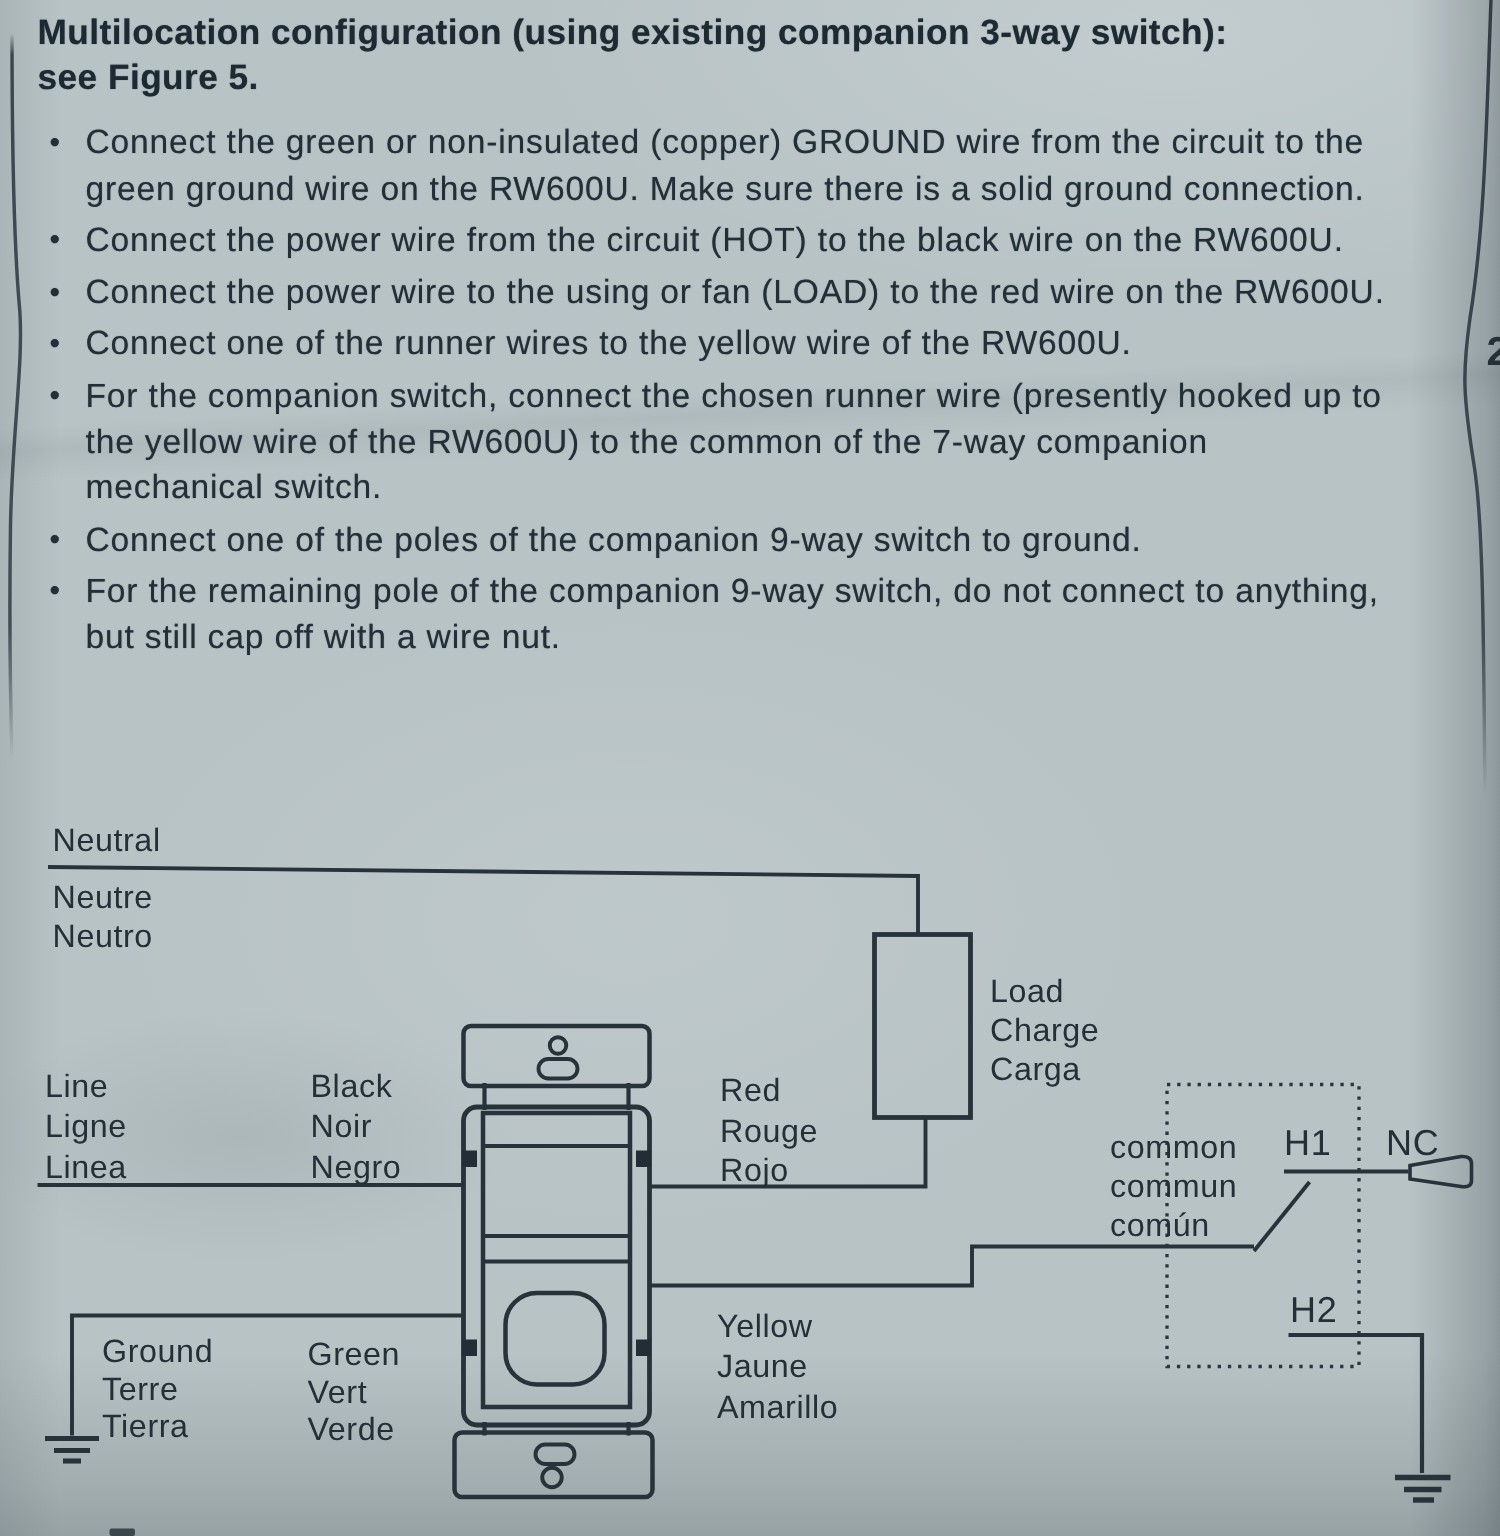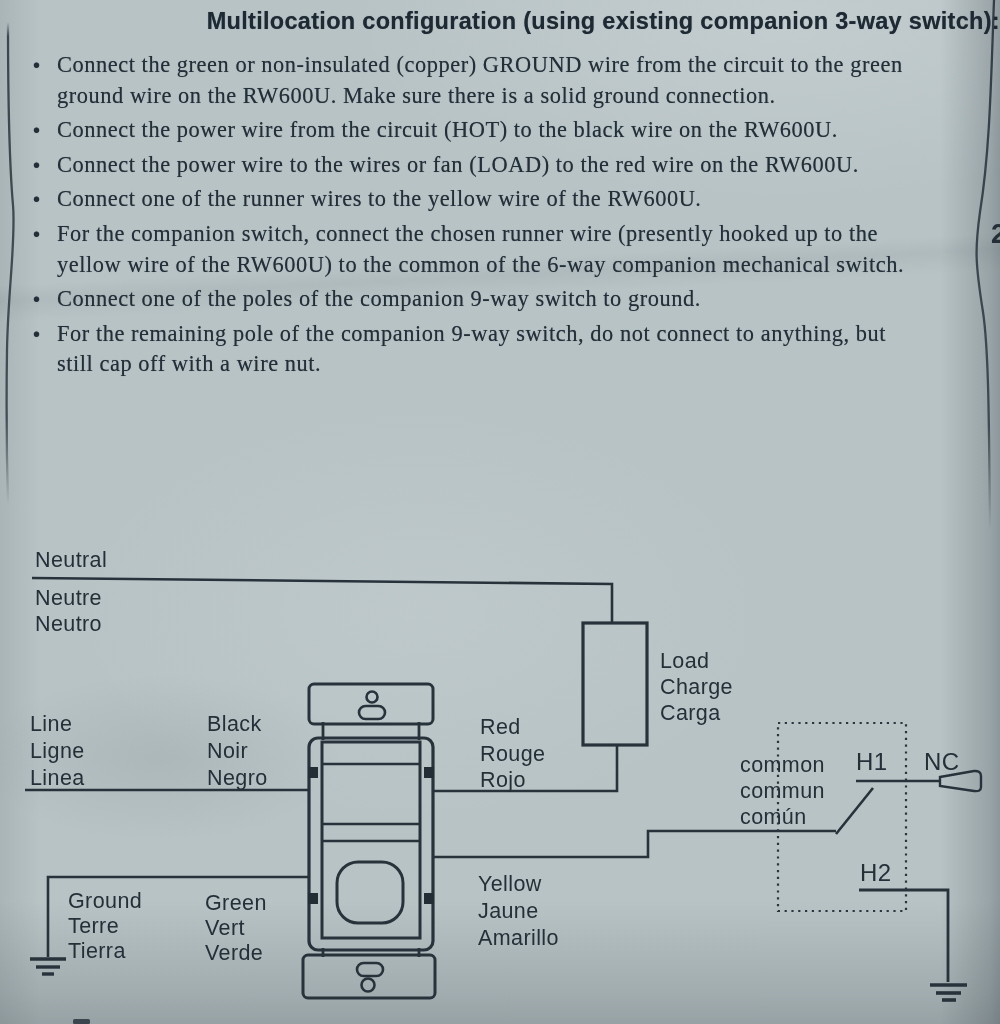--- a/index.html
+++ b/index.html
@@ -20,32 +20,31 @@
   .shade-left{background:linear-gradient(to right, rgba(45,55,60,0.10) 0%, rgba(45,55,60,0) 4%);}
   .crease1{background:linear-gradient(177deg, rgba(60,70,76,0) 26.5%, rgba(60,70,76,0.07) 28%, rgba(60,70,76,0) 30%);}
   .crease2{background:radial-gradient(260px 120px at 16% 74%, rgba(70,80,86,0.10), rgba(70,80,86,0) 70%);}
 
   .content{position:relative;z-index:2;}
   .title{
     margin:6px 0 0 25px;
     font-size:23.5px;font-weight:700;line-height:30px;
     letter-spacing:0.3px;color:#1e2a33;
     text-shadow:0 0 0.7px rgba(30,42,51,0.65);
-    text-align:right;
   }
   .bullets{
     margin:14px 0 0 33px;
     width:905px;
     font-size:22.4px;line-height:30.6px;
     letter-spacing:0.55px;
     text-shadow:0 0 0.7px rgba(34,47,56,0.55);
   }
   .bullet{display:flex;margin-bottom:4px;}
   .bullet .marker{flex:0 0 24px;font-size:20px;}
-  .bullet .btext{flex:1;max-width:868px;font-family:Liberation Serif, serif;}
+  .bullet .btext{flex:1;max-width:868px;}
 
   svg text{
     font-family:"Liberation Sans","DejaVu Sans",sans-serif;
     fill:#242f38;
   }
   .lbl{font-size:21.5px;letter-spacing:0.4px;}
   .term{font-size:24px;letter-spacing:0.5px;}
   .pgnum{font-size:27px;font-weight:bold;}
   .diagram-svg{position:absolute;left:0;top:0;z-index:1;}
 </style>
@@ -189,42 +188,43 @@
     <text class="term" x="856" y="770">H1</text>
     <text class="term" x="924" y="770">NC</text>
     <text class="term" x="860" y="881">H2</text>
 
     <rect x="73" y="1019" width="17" height="5" rx="1.5" fill="#2a353e" opacity="0.85"></rect>
   </svg>
 
   <div class="content">
     <div class="title">
       <div>Multilocation configuration (using existing companion 3-way switch):</div>
+      <div>see Figure 5.</div>
     </div>
 
     <div class="bullets">
       <div class="bullet">
         <span class="marker">•</span>
         <span class="btext">Connect the green or non-insulated (copper) GROUND wire from the circuit to the green ground wire on the RW600U. Make sure there is a solid ground connection.</span>
       </div>
       <div class="bullet">
         <span class="marker">•</span>
         <span class="btext">Connect the power wire from the circuit (HOT) to the black wire on the RW600U.</span>
       </div>
       <div class="bullet">
         <span class="marker">•</span>
-        <span class="btext">Connect the power wire to the wires or fan (LOAD) to the red wire on the RW600U.</span>
+        <span class="btext">Connect the power wire to the using or fan (LOAD) to the red wire on the RW600U.</span>
       </div>
       <div class="bullet">
         <span class="marker">•</span>
         <span class="btext">Connect one of the runner wires to the yellow wire of the RW600U.</span>
       </div>
       <div class="bullet">
         <span class="marker">•</span>
-        <span class="btext">For the companion switch, connect the chosen runner wire (presently hooked up to the yellow wire of the RW600U) to the common of the 6-way companion mechanical switch.</span>
+        <span class="btext">For the companion switch, connect the chosen runner wire (presently hooked up to the yellow wire of the RW600U) to the common of the 7-way companion mechanical switch.</span>
       </div>
       <div class="bullet">
         <span class="marker">•</span>
         <span class="btext">Connect one of the poles of the companion 9-way switch to ground.</span>
       </div>
       <div class="bullet">
         <span class="marker">•</span>
         <span class="btext">For the remaining pole of the companion 9-way switch, do not connect to anything, but still cap off with a wire nut.</span>
       </div>
     </div>

